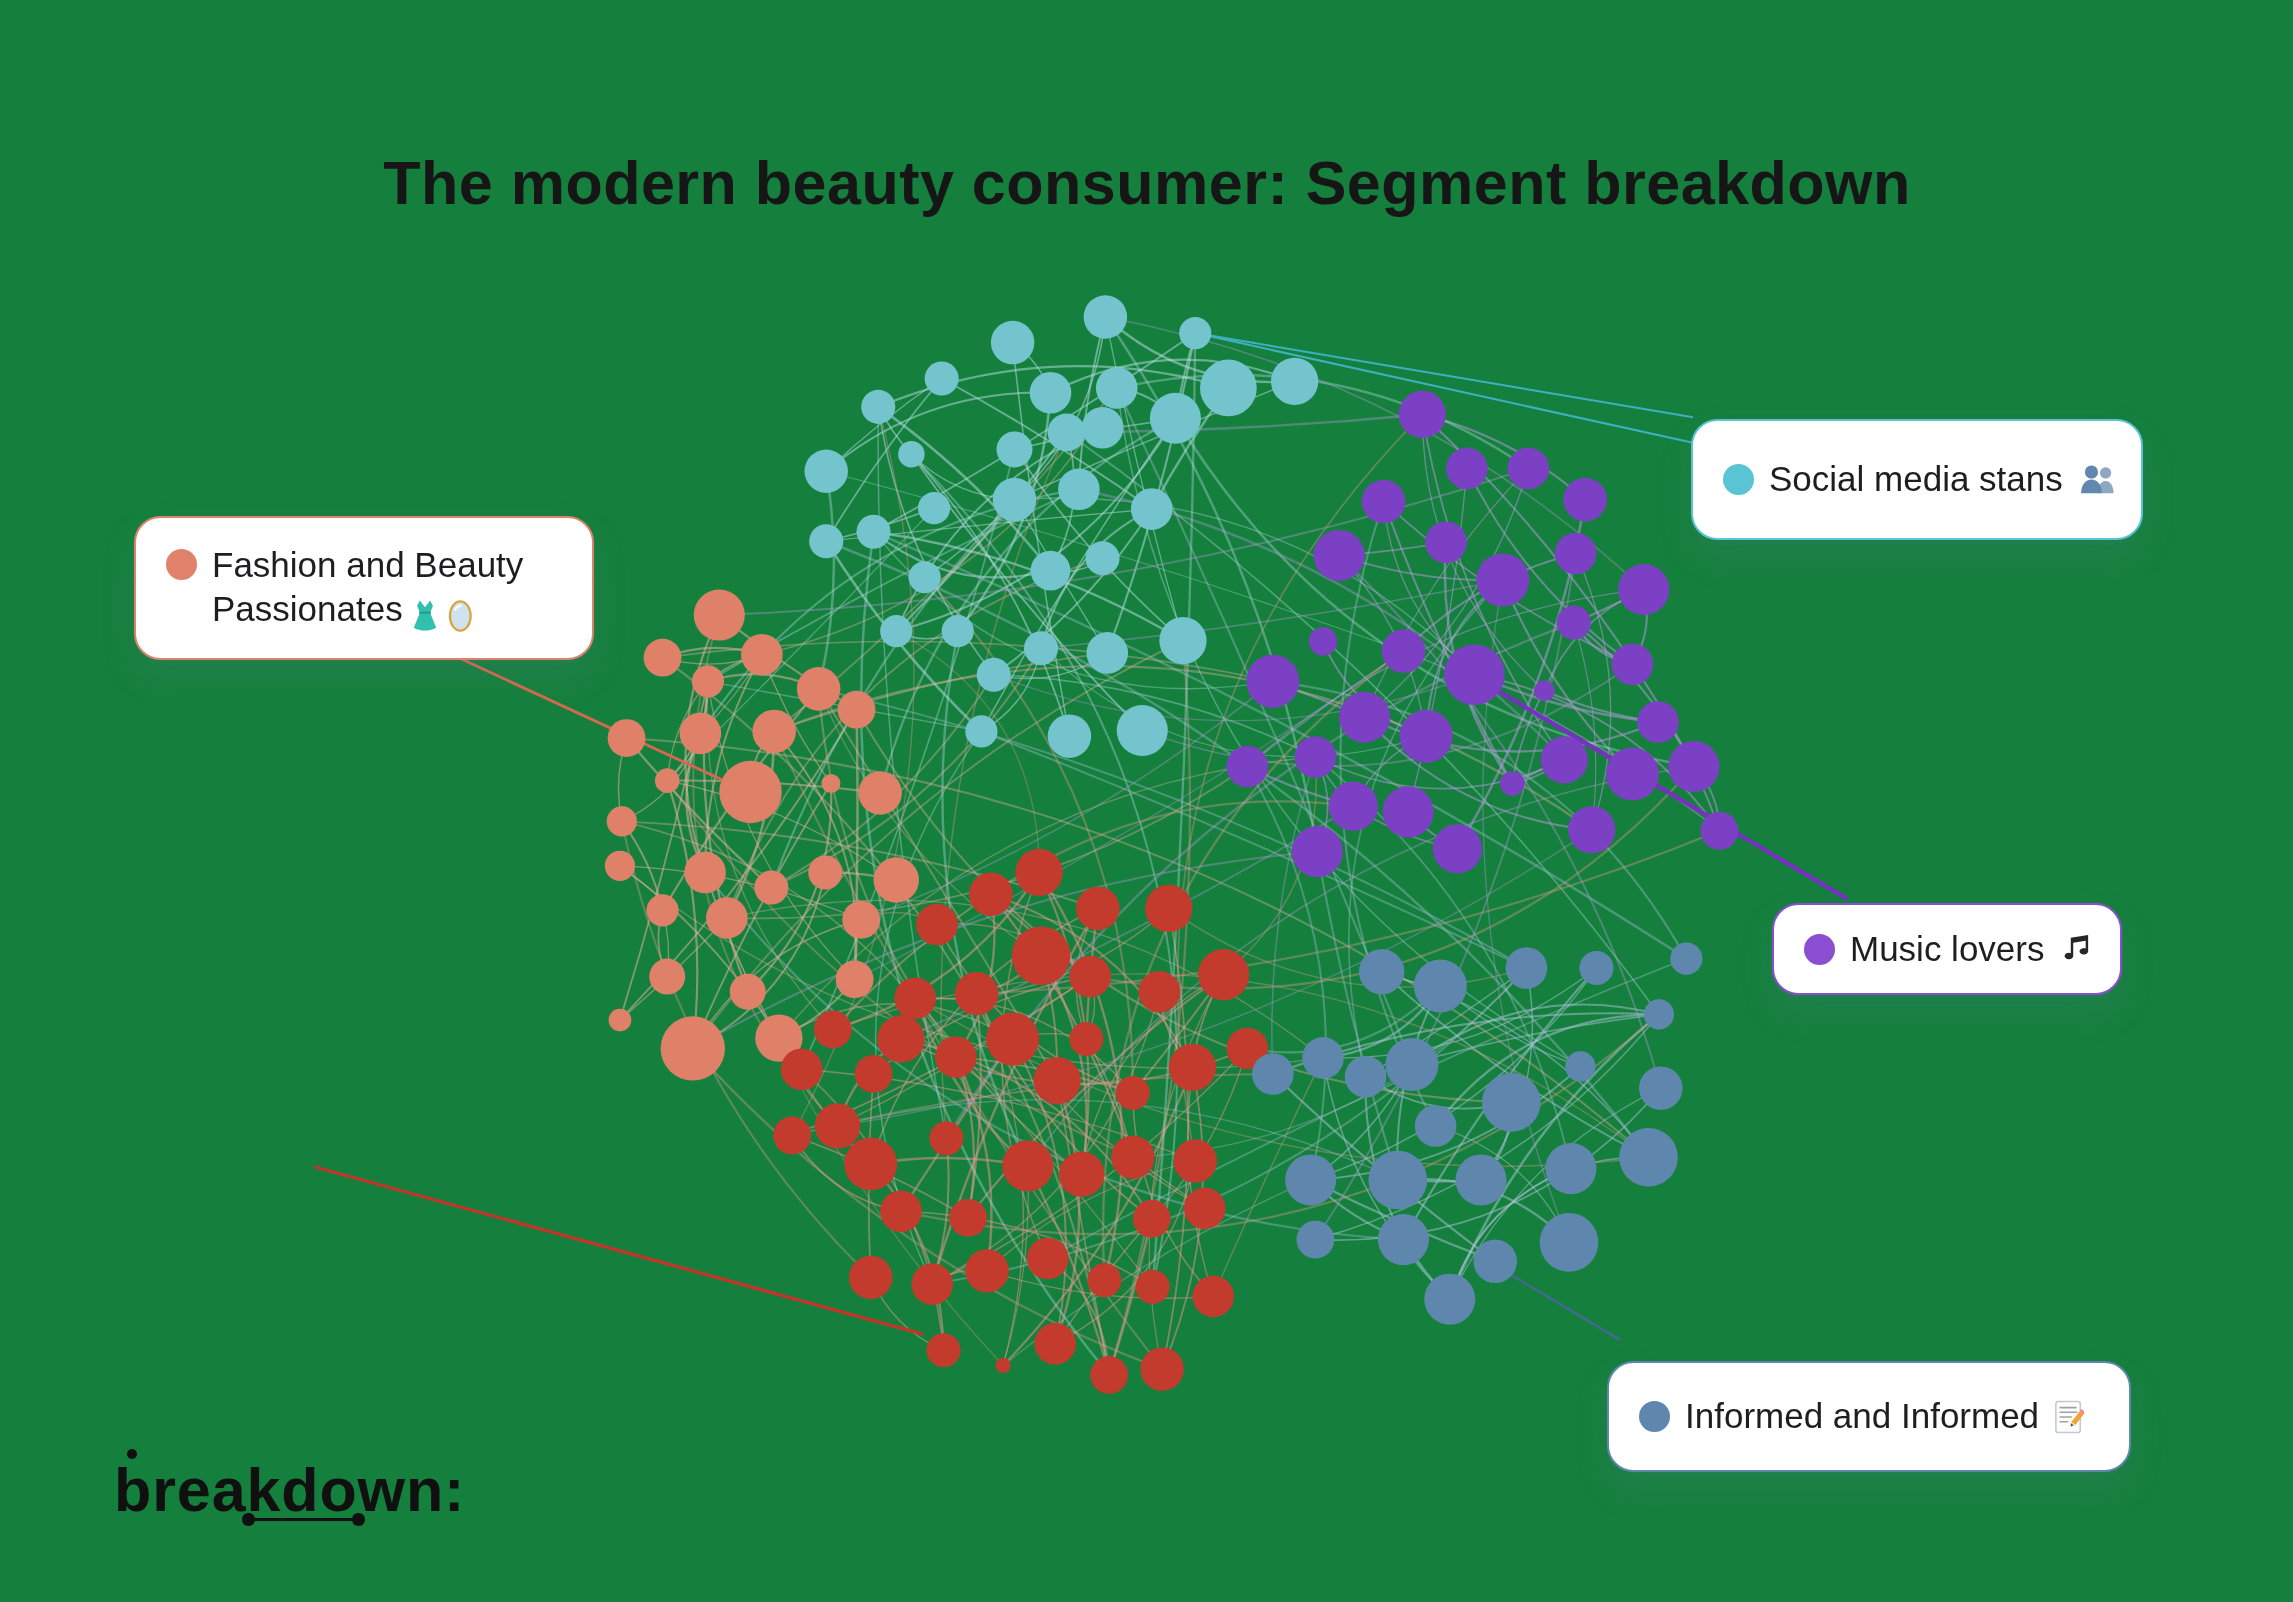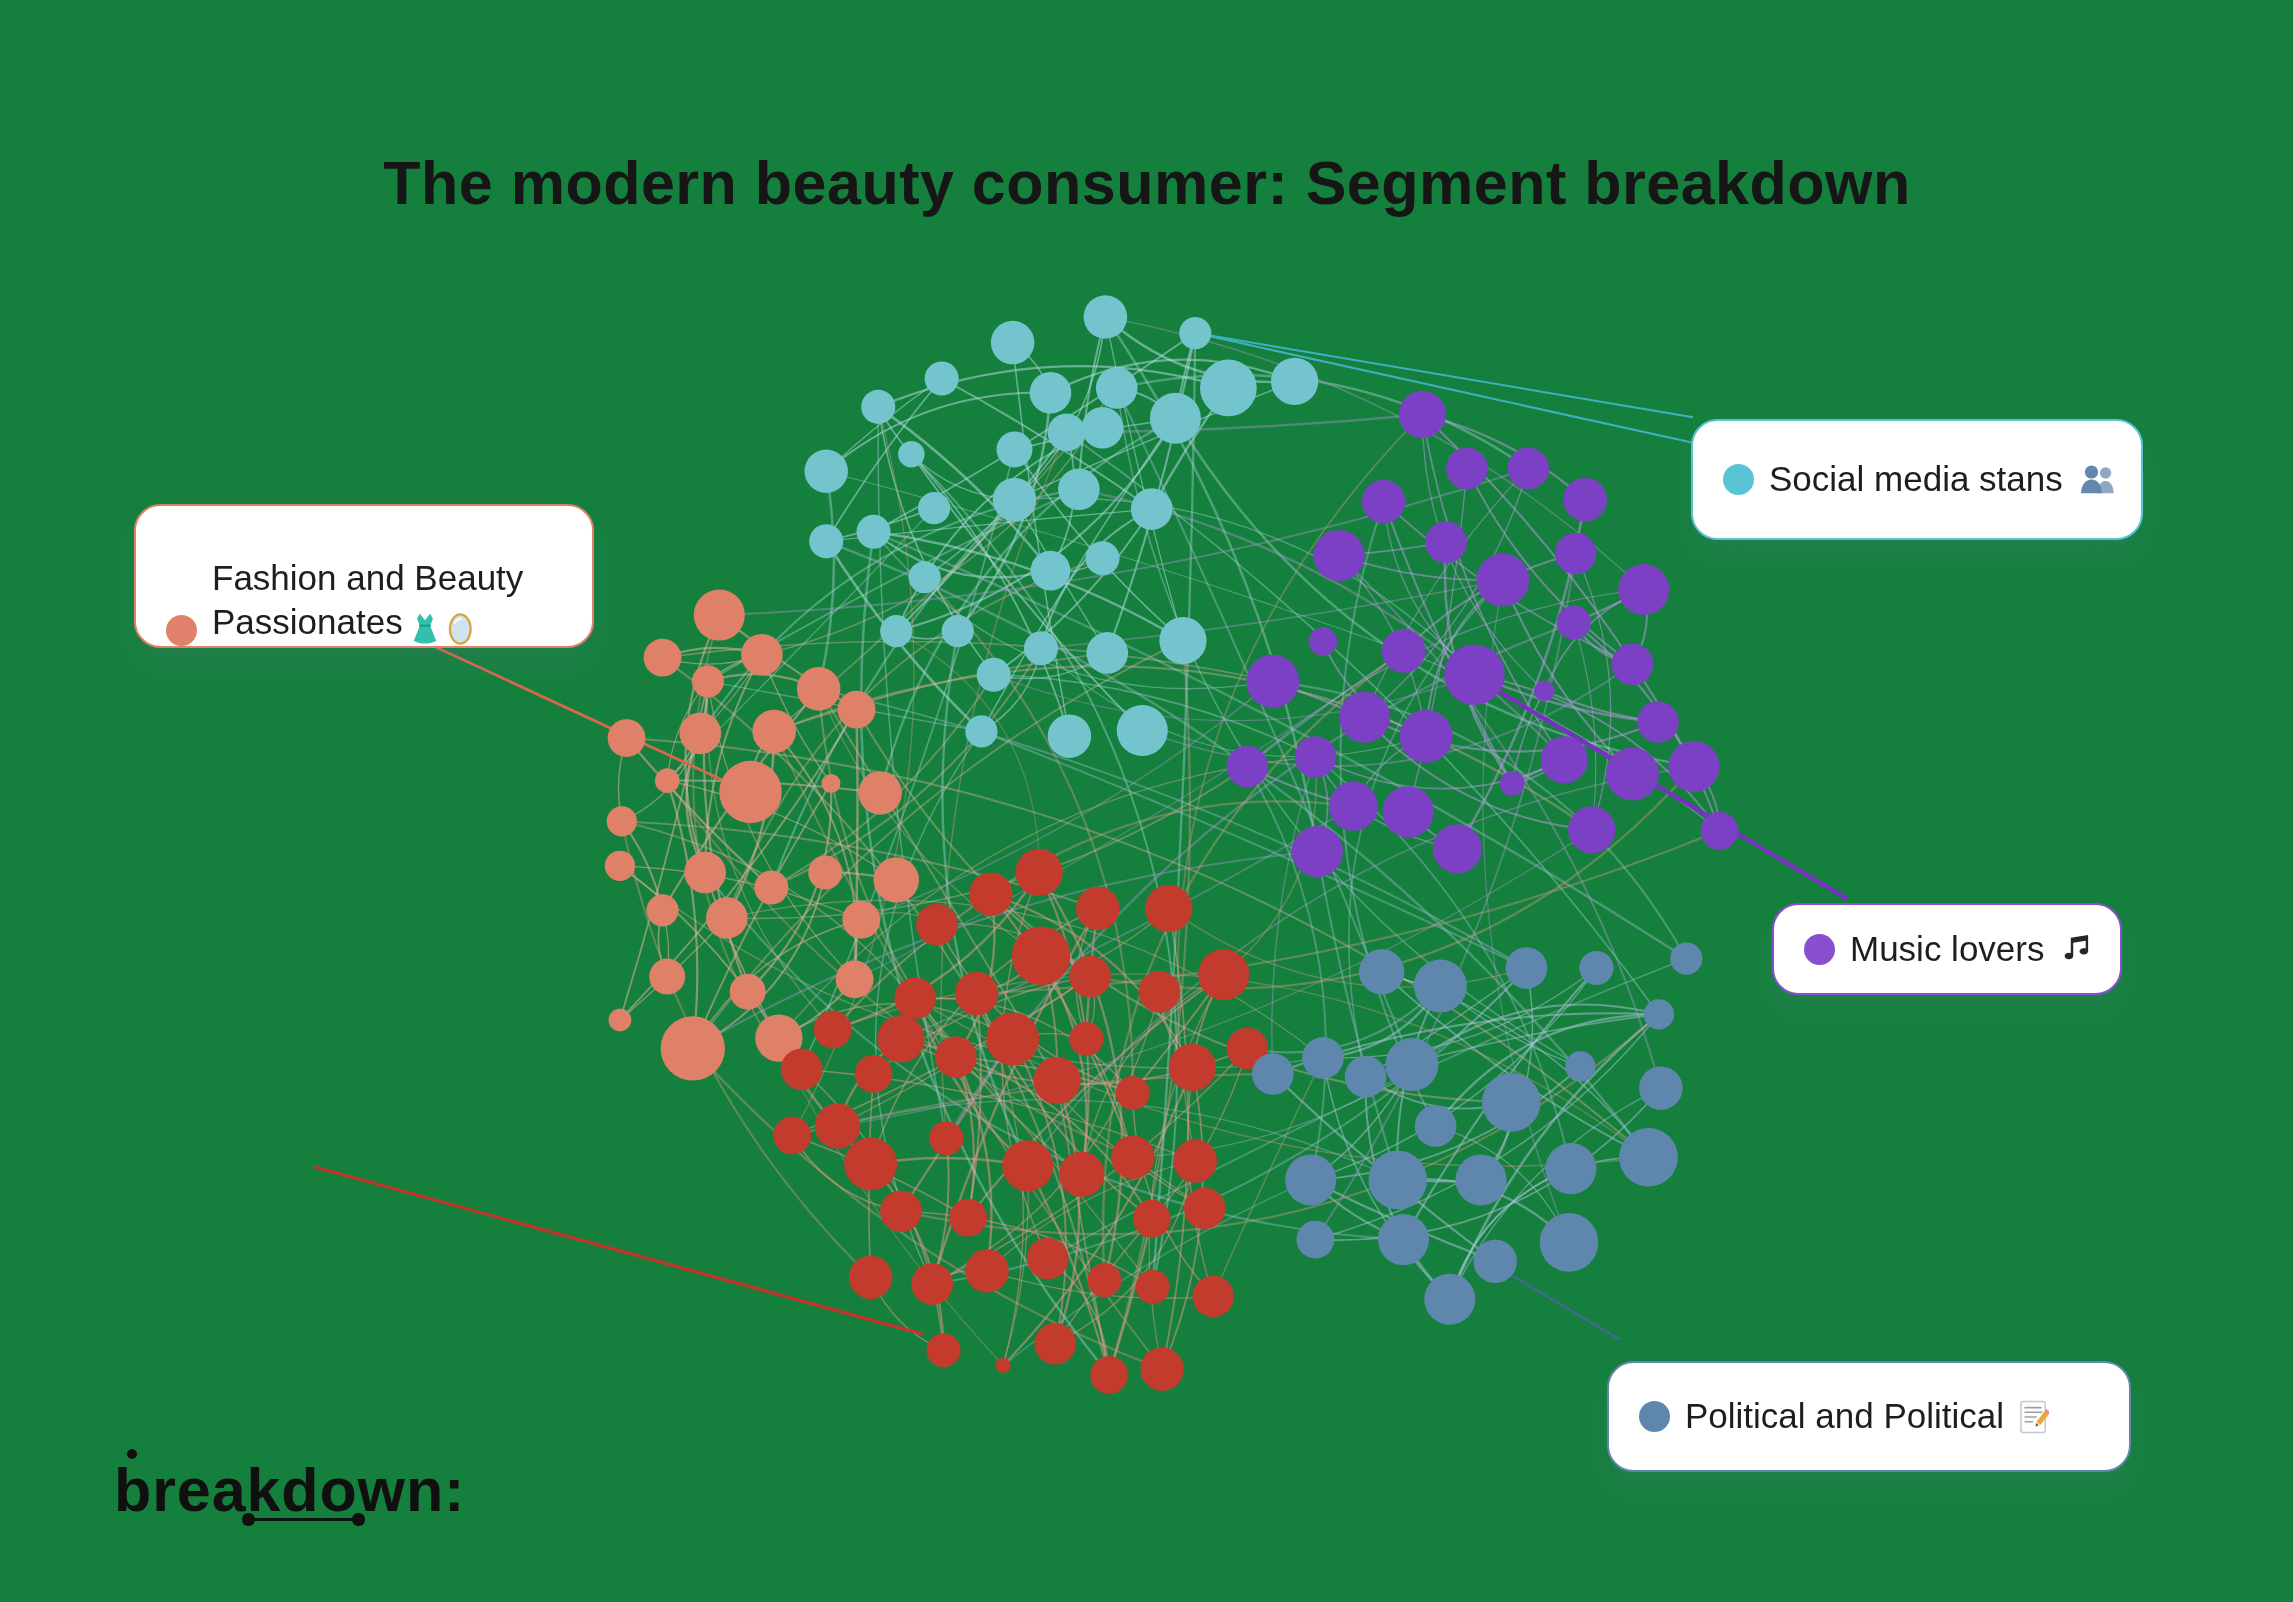--- a/index.html
+++ b/index.html
@@ -10,21 +10,21 @@
   #graph{position:absolute;left:0;top:0;width:2294px;height:1602px;z-index:1;}
   .callout{position:absolute;z-index:3;background:#ffffff;border:2.4px solid #888;
            border-radius:26.5px;display:flex;align-items:center;gap:15px;padding:0 30px;
            box-shadow:0 17px 34px rgba(100,130,160,.15),0 2.8px 7.6px rgba(100,130,160,.07);
            font-size:35px;color:#1e1e20;white-space:nowrap;box-sizing:border-box;margin-top:48px;}
   .dot{width:31px;height:31px;border-radius:50%;background:#999;flex:0 0 auto;}
   .ic{display:inline-block;line-height:0;}
   .ic svg{display:inline-block;vertical-align:middle;}
   .lbl{line-height:1.15;}
   .co-social{left:1691px;top:371px;width:452px;height:121px;}
-  .co-fashion{left:134px;top:456px;width:460px;height:144px;align-items:flex-end;padding-top:24.6px;}
+  .co-fashion{left:134px;top:468px;width:460px;height:144px;align-items:flex-start;padding-top:24.6px;}
   .co-fashion .dot{margin-top:6.6px;}
   .co-makeup{left:64px;top:1060px;width:479px;height:106px;}
   .co-music{left:1772px;top:855px;width:350px;height:92px;}
   .co-political{left:1607px;top:1313px;width:524px;height:111px;}
   .fashion-lines{line-height:44px;}
   .l2 .ic{vertical-align:-4.7px;margin-left:8.5px;}
   #logo{position:absolute;left:114px;top:1460px;font-size:61px;font-weight:bold;
         color:#101010;letter-spacing:0.9px;line-height:61px;z-index:2;}
   #logo-adot{position:absolute;left:127px;top:1449px;width:10.4px;height:10.4px;border-radius:50%;
              background:#101010;z-index:2;}
@@ -604,21 +604,21 @@
     <span class="lbl">Music lovers</span>
     <span class="ic">
       <svg width="32" height="30" viewBox="0 0 34 32">
           <path d="M12.5 4 31 1v17.4a4.6 3.4 0 1 1-2.6-3V7.2L15.1 9.4v14a4.6 3.4 0 1 1-2.6-3z" fill="#262626"></path>
         </svg>
     </span>
   </div>
 
   <div class="callout co-political" style="border-color: rgb(95, 135, 174);">
     <span class="dot" style="background: rgb(95, 135, 174);"></span>
-    <span class="lbl">Political and Political</span>
+    <span class="lbl">Informed and Informed</span>
     <span class="ic">
       <svg width="30" height="34" viewBox="0 0 32 36">
           <rect x="2" y="1.5" width="26" height="33" rx="2.5" fill="#fdfdfb" stroke="#c2c9cf" stroke-width="1.6"></rect>
           <g stroke="#9aa3ab" stroke-width="1.7" stroke-linecap="round">
             <path d="M6.5 8h17M6.5 13h18M6.5 18h12M6.5 23h8" fill="none"></path>
           </g>
           <g transform="rotate(38 21 24)">
             <rect x="18.6" y="10" width="5.4" height="15" fill="#f0a33a"></rect>
             <path d="M18.6 25h5.4l-2.7 4.6z" fill="#f6d7ae"></path>
             <path d="M20.9 29.2 19.2 26.3h3.4z" fill="#4a4a4a"></path>

